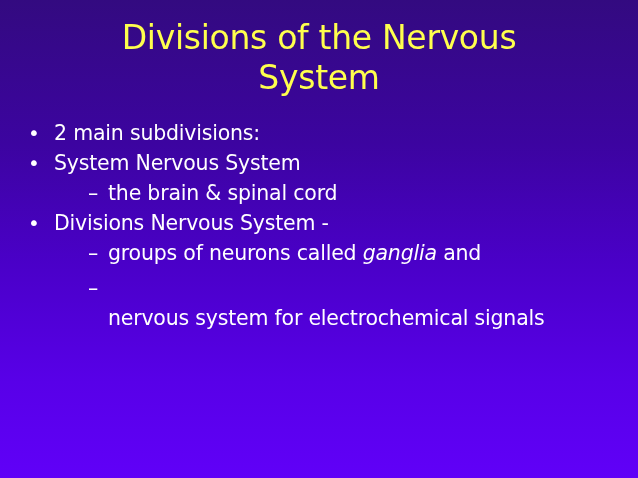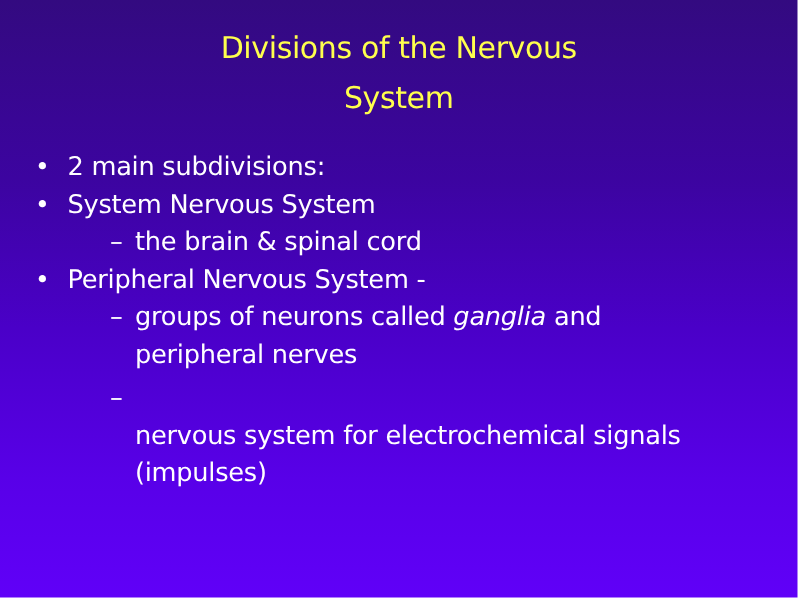--- a/index.html
+++ b/index.html
@@ -20,21 +20,21 @@
       width: 638px;
       height: 478px;
     }
     .title {
       position: absolute;
       left: 0;
       top: 18px;
       width: 638px;
       text-align: center;
       color: #ffff4d;
-      font-size: 24px;
+      font-size: 33px;
       line-height: 40px;
       letter-spacing: -0.3px;
     }
     .content {
       position: absolute;
       left: 24px;
       top: 118px;
       width: 600px;
       color: #ffffff;
       font-size: 20.5px;
@@ -88,30 +88,28 @@
       <span>System Nervous System</span>
     </p>
 
     <p class="lvl2">
       <span class="dash">–</span>
       <span>the brain &amp; spinal cord</span>
     </p>
 
     <p class="lvl1">
       <span class="bullet">•</span>
-      <span>Peripheral Nervous System -</span>
+      <span>Divisions Nervous System -</span>
     </p>
 
     <p class="lvl2">
       <span class="dash">–</span>
       <span>groups of neurons called </span><span class="bi">ganglia</span><span> and</span><br>
-      <span>peripheral nerves</span>
     </p>
 
     <p class="lvl2 gap2">
       <span class="dash">–</span>
       <br>
       <span>nervous system for </span><span class="it">electrochemical signals</span><br>
-      <span class="it">(impulses)</span>
     </p>
 
   </div>
 </div>
 
 </body></html>

